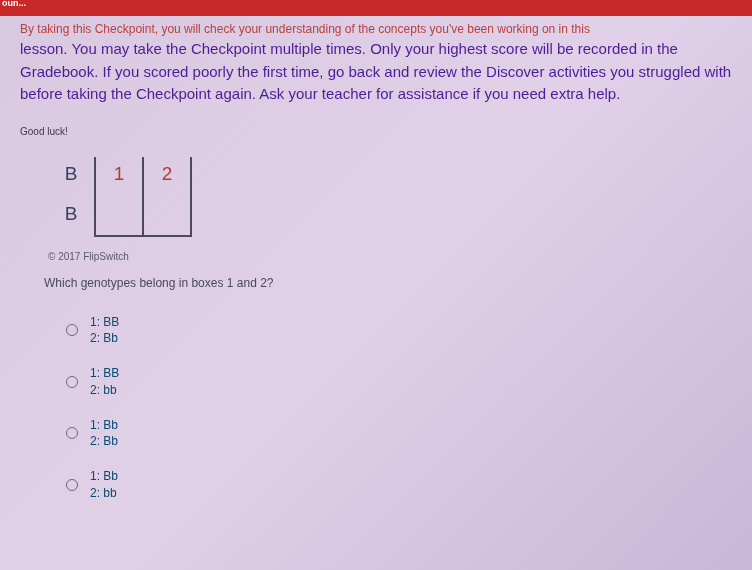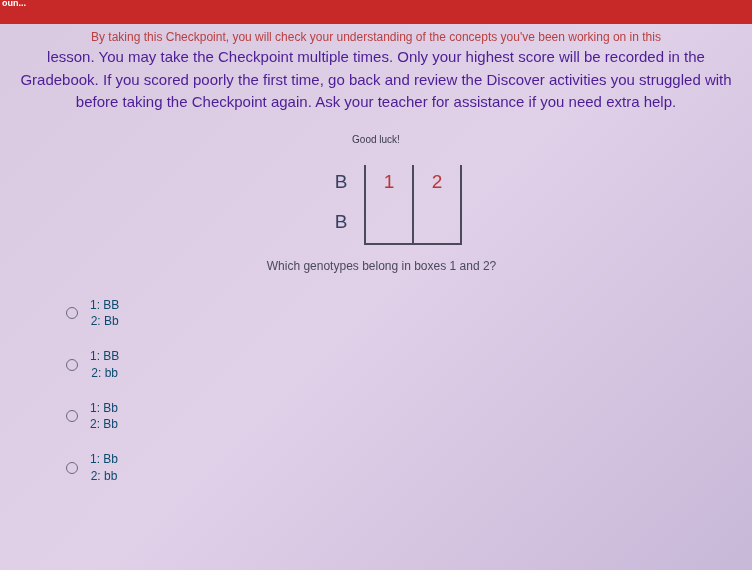--- a/index.html
+++ b/index.html
@@ -10,34 +10,33 @@
     body {
       width: 752px;
       height: 570px;
       background: linear-gradient(135deg, #d8c8e0 0%, #e0d0e8 50%, #c8b8d8 100%);
       font-family: Arial, sans-serif;
       overflow: hidden;
       position: relative;
     }
     .header-bar {
       background: #c72828;
-      height: 24px;
+      height: 16px;
       position: relative;
     }
     .header-text {
       position: absolute;
       top: -2px;
       left: 2px;
       color: #fff;
       font-size: 9px;
       font-weight: bold;
     }
     .content {
       padding: 4px 20px 0 20px;
-      text-align: center;
     }
     .cutoff-text {
       color: #b84040;
       font-size: 12px;
       line-height: 1.5;
       margin-bottom: 0;
       font-weight: 500;
     }
     .instruction-text {
       color: #4c1d95;
@@ -94,21 +93,21 @@
       border-right: 2px solid #4a4a5a;
       border-bottom: none;
     }
     .copyright {
       margin-left: 28px;
       font-size: 10px;
       color: #5a5a6a;
       margin-bottom: 14px;
     }
     .question {
-      margin-left: 11px;
+      margin-left: 24px;
       font-size: 12px;
       color: #4a4a5a;
       margin-bottom: 24px;
       font-weight: 500;
     }
     .options {
       margin-left: 46px;
     }
     .option {
       display: flex;
@@ -150,20 +149,21 @@
         <div class="punnett-header-cell punnett-header-num">2</div>
       </div>
       <div class="punnett-row">
         <div class="punnett-cell punnett-side">B</div>
         <div class="punnett-cell"></div>
         <div class="punnett-cell"></div>
       </div>
     </div>
   </div>
 
+  <div class="copyright">© 2017 FlipSwitch</div>
   <div class="question">Which genotypes belong in boxes 1 and 2?</div>
 
   <div class="options">
     <div class="option">
       <div class="radio"></div>
       <div class="option-text">
         <div>1: BB</div>
         <div>2: Bb</div>
       </div>
     </div>

